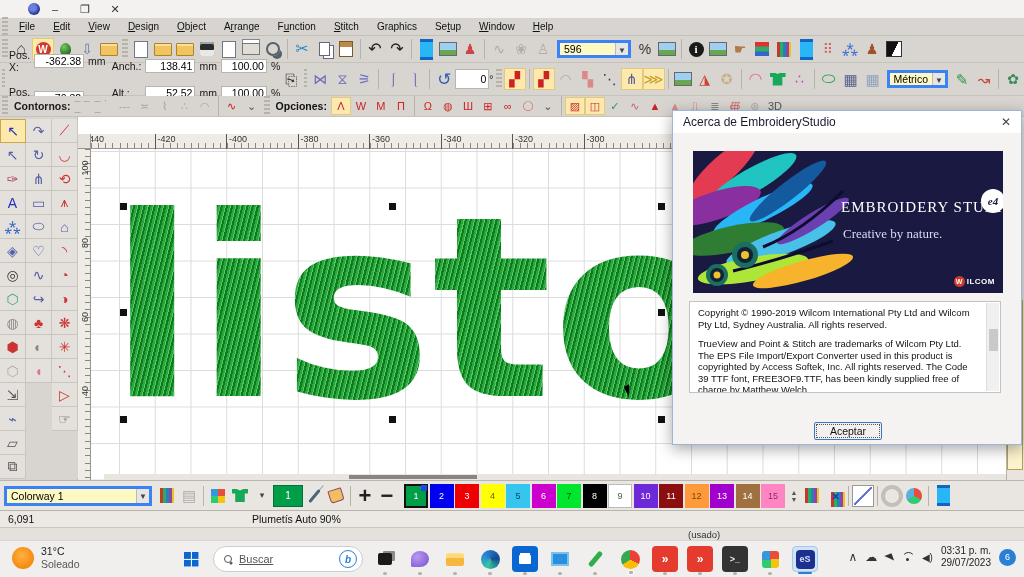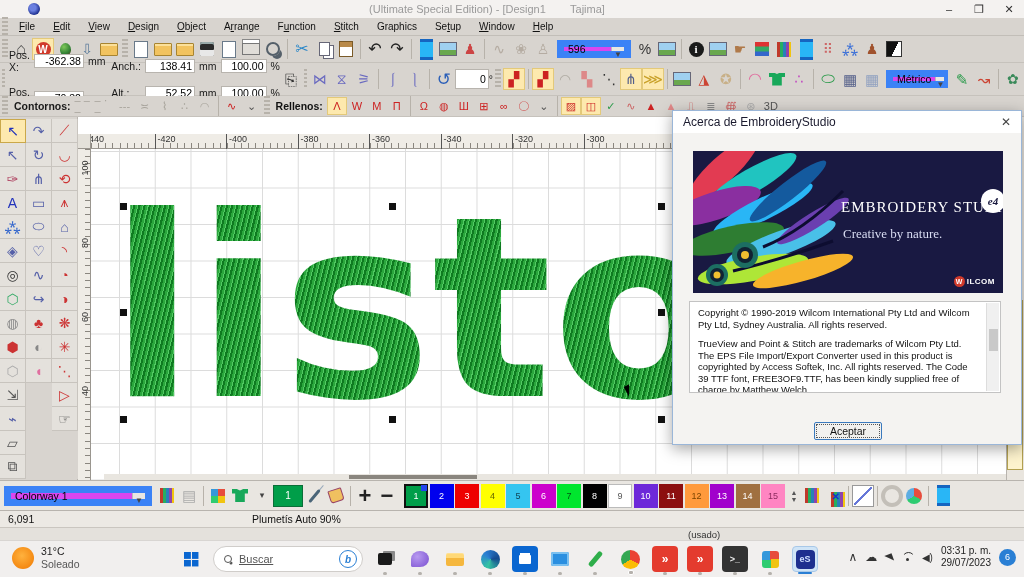--- a/index.html
+++ b/index.html
@@ -47,21 +47,21 @@
   .i-ring::before{content:"";display:block;width:14px;height:14px;border:4px solid #c3bfb8;border-radius:50%;}
   .i-sphere::before{content:"";display:block;width:16px;height:16px;border-radius:50%;background:conic-gradient(#e74c3c 0 33%,#2ecc71 0 66%,#5dade2 0);}
   .i-diag{background:#fff;border:1px solid #999;}
   .i-diag::before{content:"";display:block;width:18px;height:18px;background:linear-gradient(135deg,transparent 46%,#6677d8 46% 54%,transparent 54%);}
   .i-threadx::before{content:"✕";position:absolute;color:#13c;font-size:10px;font-weight:bold;right:0;bottom:0;}
   
   .fldcol{display:grid;grid-template-columns:auto auto auto;gap:13px 4px;align-items:center;margin-left:2px;}
   .flbl{font-size:10.5px;color:#1a1a1a;}
   .fnum{width:50px;height:14px;font-size:10.5px;text-align:right;border:1px solid #b8b4ae;background:#fff;padding-right:2px;}
   .funit{font-size:10.5px;color:#1a1a1a;}
-  .combo{display:flex;align-items:center;background:#d946ef;border:7px solid #3b82f6;height:18px;}
+  .combo{display:flex;align-items:center;background:#fef9c3;border:3px solid #3b82f6;height:18px;}
   .combo .cval{font-size:10.5px;padding:0 4px;flex:1;}
   .combo .carr{width:13px;text-align:center;font-size:8px;color:#444;background:#e8e6e2;height:100%;line-height:16px;border-left:1px solid #bbb;}
   .pctbox{width:46px;}
   
   #toolbox{position:absolute;left:0;top:117px;width:78px;height:363px;background:#d8d4cf;border-right:1px solid #b8b4ae;display:grid;grid-template-columns:repeat(3,26px);grid-auto-rows:24px;justify-content:start;padding:2px 0 0 0;}
   .tool{display:flex;align-items:center;justify-content:center;font-size:14px;border-right:1px solid #c8c4be;border-bottom:1px solid #c8c4be;background:#e4e1dc;}
   .tool.sel{background:#fde9ae;border:1px solid #caa84a;}
   .tool.empty{background:#d8d4cf;border:none;}
   
   #canvas{position:absolute;left:78px;top:117px;width:928px;height:363px;background:#fff;}
@@ -154,21 +154,20 @@
   #wifi::after{content:"";position:absolute;left:5.5px;top:6px;width:3px;height:3px;background:#333;border-radius:50%;}
   #vol{font-size:10px;color:#333;}
   #clock{text-align:right;font-size:10px;color:#222;line-height:12px;}
   #notifbadge{width:17px;height:17px;border-radius:50%;background:#2a7fd4;color:#fff;font-size:9px;display:flex;align-items:center;justify-content:center;}
 </style>
 </head>
 <body>
 
 <div id="titlebar" data-name="title-bar">
   <div id="appicon" data-name="app-logo-icon"></div>
-  <div id="wtitle" data-name="window-title">(Ultimate Special Edition) - [Design1        Tajima]</div>
   <div class="wbtn" data-name="minimize-button">–</div>
   <div class="wbtn" data-name="restore-button">❐</div>
   <div class="wbtn" data-name="close-button">✕</div>
 </div>
 
 <div id="menubar" data-name="menu-bar">
     <span class="grip" data-name="menu-grip"></span>
     <span class="menu-item" data-name="menu-file"><u>F</u>ile</span>
     <span class="menu-item" data-name="menu-edit"><u>E</u>dit</span>
     <span class="menu-item" data-name="menu-view"><u>V</u>iew</span>
@@ -317,21 +316,21 @@
       <span class="tbicon" data-name="outline-dashes-icon" style="color: rgb(168, 164, 156);">‑‑‑</span>
       <span class="tbicon" data-name="outline-zigzag-icon" style="color: rgb(168, 164, 156);">≍</span>
       <span class="tbicon" data-name="outline-stitch-icon" style="color: rgb(168, 164, 156);">⌇</span>
       <span class="tbicon" data-name="outline-dots-icon" style="color: rgb(168, 164, 156);">∴</span>
       <span class="tbicon" data-name="outline-arc-icon" style="color: rgb(168, 164, 156);">◠</span>
       <span class="tbsep" data-name="toolbar-separator"></span>
       <span class="tbicon" data-name="outline-run-icon" style="color: rgb(204, 34, 34);">∿</span>
       <span class="tbicon" data-name="outline-more-icon" style="color: rgb(85, 85, 85);">⌄</span>
     </span>
   <span class="grip" data-name="rellenos-grip"></span>
-  <span class="flbl" style="font-weight:bold;margin:0 4px;color:#111;" data-name="rellenos-label">Rellenos:</span>
+  <span class="flbl" style="font-weight:bold;margin:0 4px;color:#111;" data-name="rellenos-label">Opciones:</span>
   <span id="tb3b" style="display:flex;align-items:center;">
       <span class="tbicon hl" data-name="fill-satin-icon" style="color: rgb(204, 34, 34);">Λ</span>
       <span class="tbicon" data-name="fill-tatami-icon" style="color: rgb(204, 34, 34);">W</span>
       <span class="tbicon" data-name="fill-zigzag-icon" style="color: rgb(204, 34, 34);">M</span>
       <span class="tbicon" data-name="fill-column-icon" style="color: rgb(204, 34, 34);">Π</span>
       <span class="tbsep" data-name="toolbar-separator"></span>
       <span class="tbicon" data-name="fill-contour-icon" style="color: rgb(204, 34, 34);">Ω</span>
       <span class="tbicon" data-name="fill-spiral-icon" style="color: rgb(204, 34, 34);">◍</span>
       <span class="tbicon" data-name="fill-wave-icon" style="color: rgb(204, 34, 34);">Ш</span>
       <span class="tbicon" data-name="fill-program-icon" style="color: rgb(204, 34, 34);">⊞</span>

